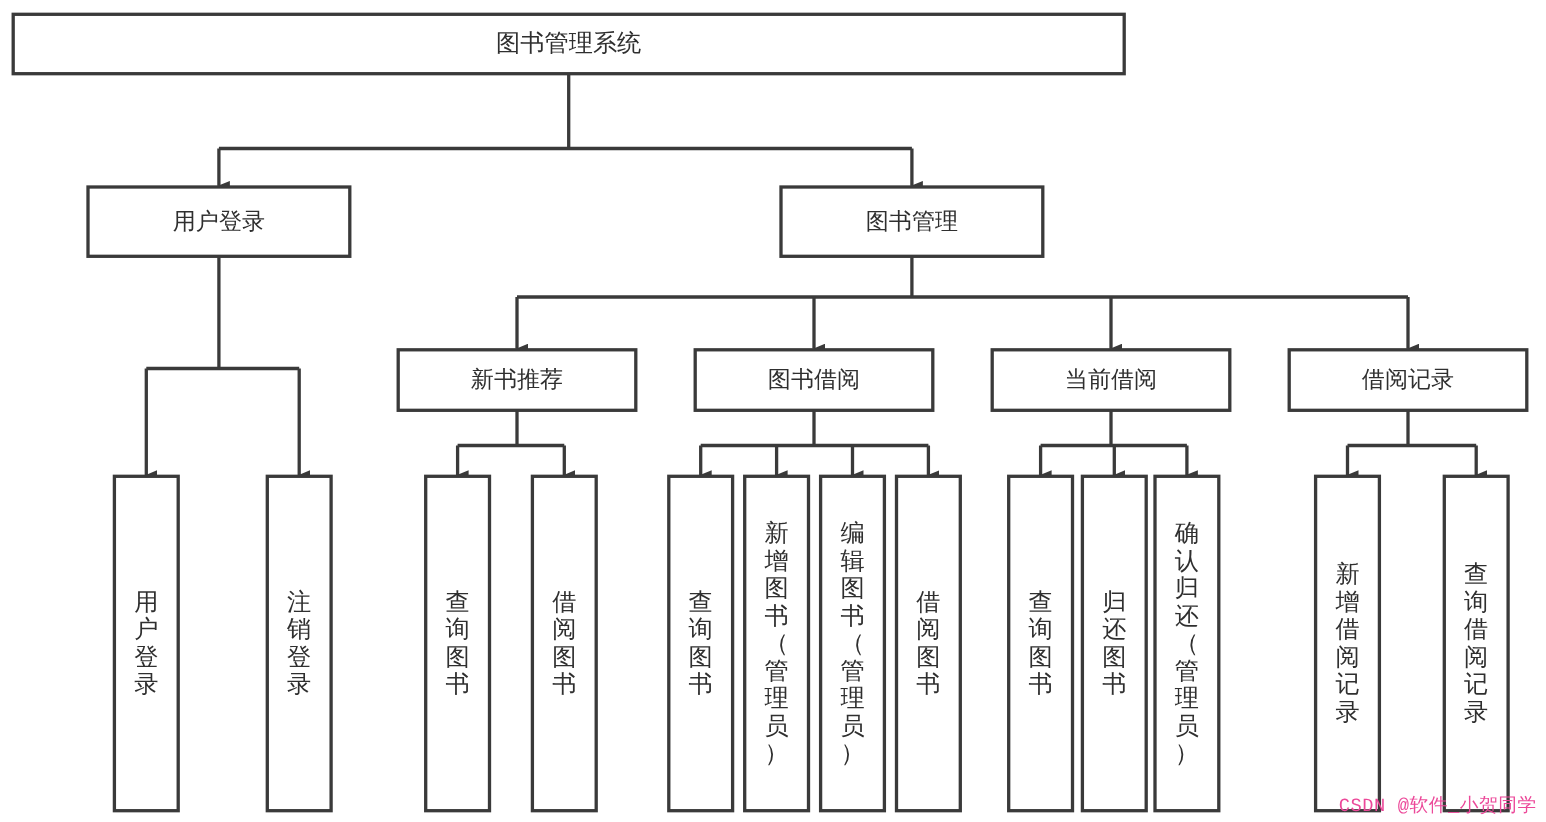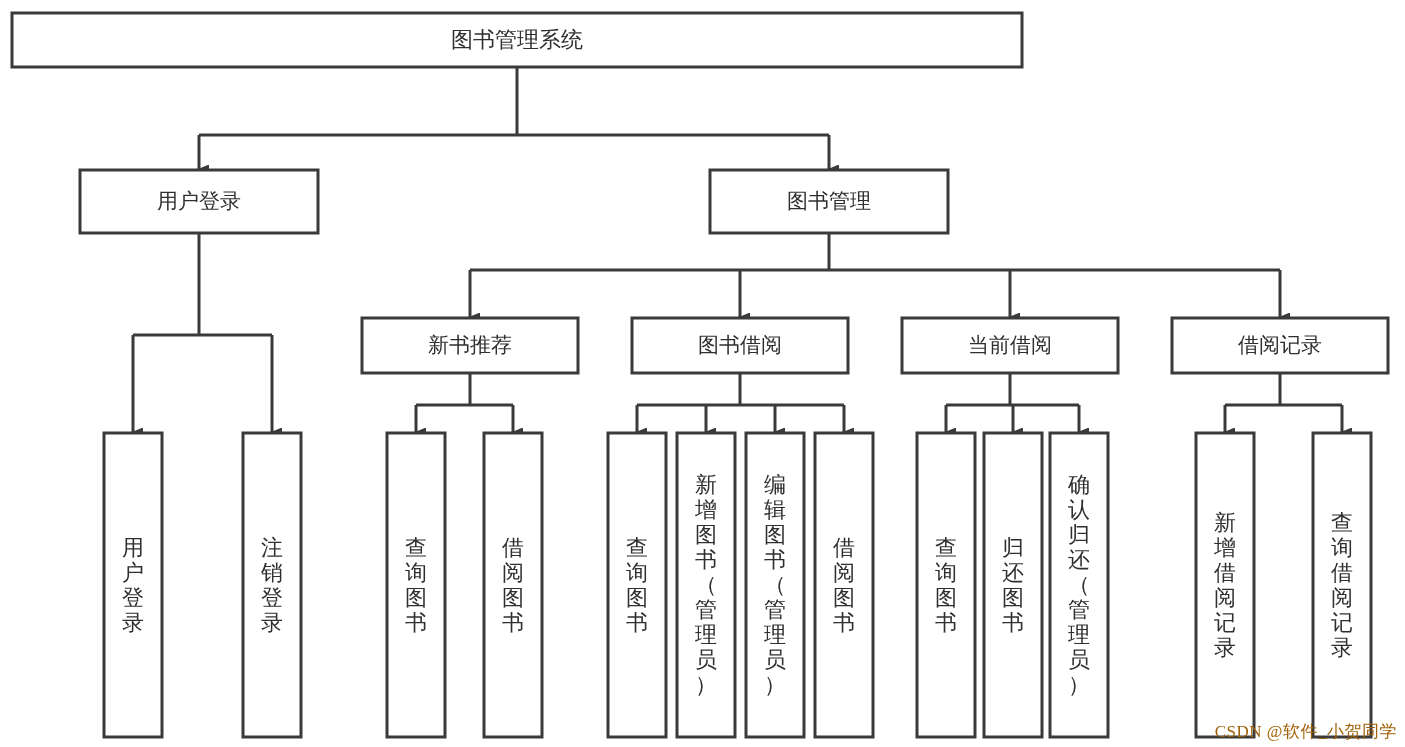--- a/index.html
+++ b/index.html
@@ -24,23 +24,23 @@
   .leaf-label{
     font-family:"Liberation Sans","DejaVu Sans",sans-serif;
     fill:#2f2f2f;
     font-size:22px;
     text-anchor:middle;
   }
   .watermark{
     position:absolute;
     right:8px;
     bottom:4px;
-    font-family:Liberation Serif, serif;
+    font-family:Liberation Mono, monospace;
     font-size:17px;
-    color:#a16207;
+    color:#ec4899;
     letter-spacing:0.5px;
     white-space:nowrap;
     pointer-events:none;
   }
 </style>
 </head>
 <body>
 
 <div id="diagram-root">
 

